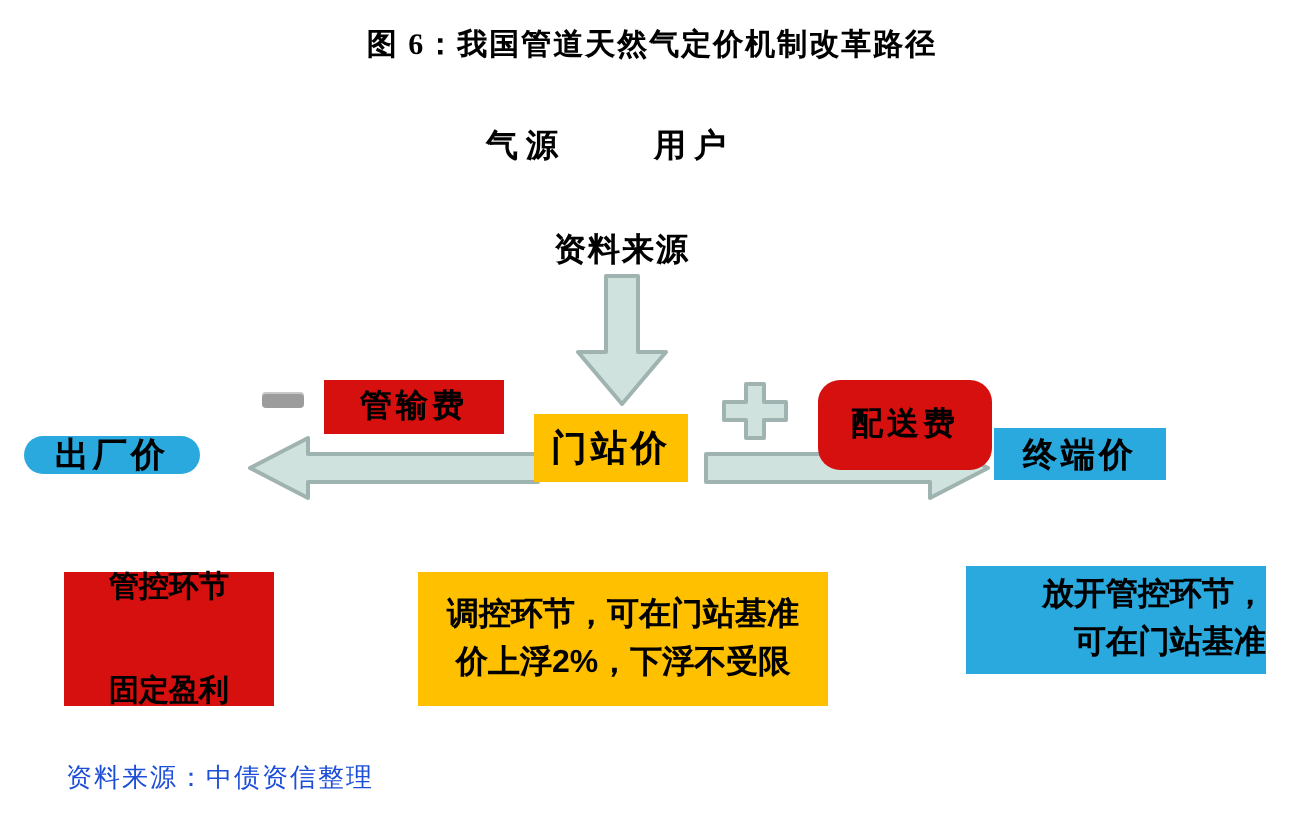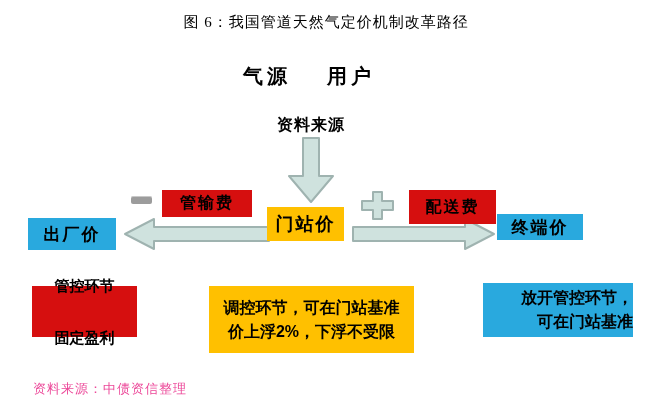--- a/index.html
+++ b/index.html
@@ -11,28 +11,28 @@
     overflow: hidden;
     font-family: "Liberation Sans", "DejaVu Sans", sans-serif;
     color: var(--text, #000);
   }
   .abs { position: absolute; }
 
   .fig-title {
     top: 13px; left: 0; width: 652px;
     text-align: center;
     font-family: "Liberation Serif", "DejaVu Serif", serif;
-    font-weight: normal;
+    font-weight: bold;
     font-size: 15px;
     letter-spacing: 1px;
   }
 
   .hdr-label {
     top: 63px;
-    font-size: 20px;
+    font-size: 16px;
     font-weight: bold;
     letter-spacing: 4px;
     white-space: nowrap;
   }
   .hdr-supply { left: 243px; }
   .hdr-user   { left: 327px; text-align: center; }
 
   .negotiation {
     top: 115px; left: 246px; width: 130px;
     text-align: center;
@@ -48,24 +48,24 @@
     font-weight: bold;
     font-size: 17px;
     letter-spacing: 2px;
     white-space: nowrap;
     box-sizing: border-box;
   }
   .box-red    { background: var(--red); }
   .box-yellow { background: var(--yellow); }
   .box-blue   { background: var(--blue); }
 
-  .factory-price      { left: 28px;  top: 218px; width: 88px;  height: 32px; }
+  .factory-price      { left: 12px;  top: 218px; width: 88px;  height: 19px; border-radius: 10px; }
   .pipeline-fee       { left: 162px; top: 190px; width: 90px;  height: 27px; font-size: 16px; }
   .citygate-price     { left: 267px; top: 207px; width: 77px;  height: 34px; font-size: 18px; }
-  .distribution-fee   { left: 409px; top: 190px; width: 87px;  height: 34px; font-size: 16px; }
+  .distribution-fee   { left: 409px; top: 190px; width: 87px;  height: 45px; font-size: 16px; border-radius: 11px; }
   .terminal-price     { left: 497px; top: 214px; width: 86px;  height: 26px; }
 
   .minus-sign {
     left: 131px; top: 196px; width: 21px; height: 8px;
     background: var(--minus-gray);
     border-radius: 2px;
     box-shadow: inset 0 1px 0 rgba(255,255,255,.45);
   }
 
   .arrow polygon, .plus polygon {
@@ -83,29 +83,29 @@
     display: flex;
     flex-direction: column;
     align-items: center;
     justify-content: center;
     font-weight: bold;
     text-align: center;
     box-sizing: border-box;
     line-height: 24px;
     white-space: nowrap;
   }
-  .note-left   { left: 32px;  top: 286px; width: 105px; height: 51px; font-size: 15px; gap: 28px; }
+  .note-left   { left: 32px;  top: 286px; width: 105px; height: 67px; font-size: 15px; gap: 28px; }
   .note-middle { left: 209px; top: 286px; width: 205px; height: 67px; font-size: 16px; }
   .note-right  { left: 483px; top: 283px; width: 150px; height: 54px; font-size: 16px; align-items: flex-end; }
 
   .source-label {
     left: 33px; top: 380px;
     font-family: "Liberation Serif", "DejaVu Serif", serif;
     font-size: 13px;
-    color: #ec4899;
+    color: #1d4ed8;
     letter-spacing: 1px;
   }
 </style>
 </head>
 <body>
 
 <div id="canvas">
 
   <div class="abs fig-title">图 6：我国管道天然气定价机制改革路径</div>
 

